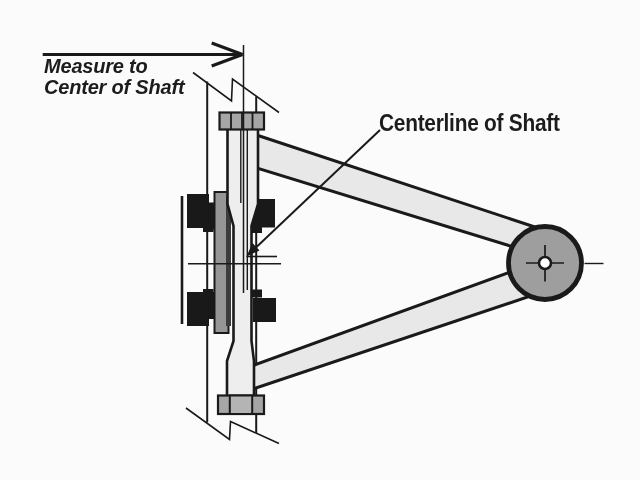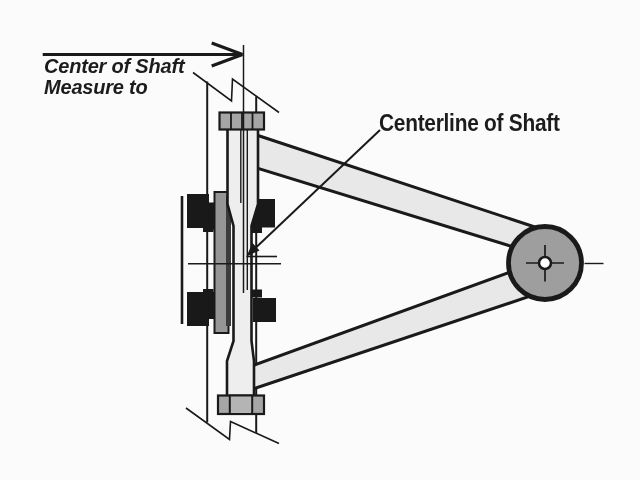--- a/index.html
+++ b/index.html
@@ -107,18 +107,18 @@
     <g>
       <circle class="ball" cx="545" cy="263" r="36.5"></circle>
       <line class="ln" stroke-width="1.7" x1="526" y1="263" x2="564" y2="263"></line>
       <line class="ln" stroke-width="1.7" x1="545" y1="245" x2="545" y2="281.5"></line>
       <circle class="balldot" cx="545" cy="263" r="6"></circle>
       <line class="ln" stroke-width="1.4" x1="584.5" y1="263.5" x2="603.5" y2="263.5"></line>
     </g>
   </svg>
 
   <div class="label label-measure">
+    <div>Measure to</div>
     <div>Center of Shaft</div>
-    <div>Measure to</div>
   </div>
   <div class="label label-centerline">Centerline of Shaft</div>
 
 </div>
 
 </body></html>

